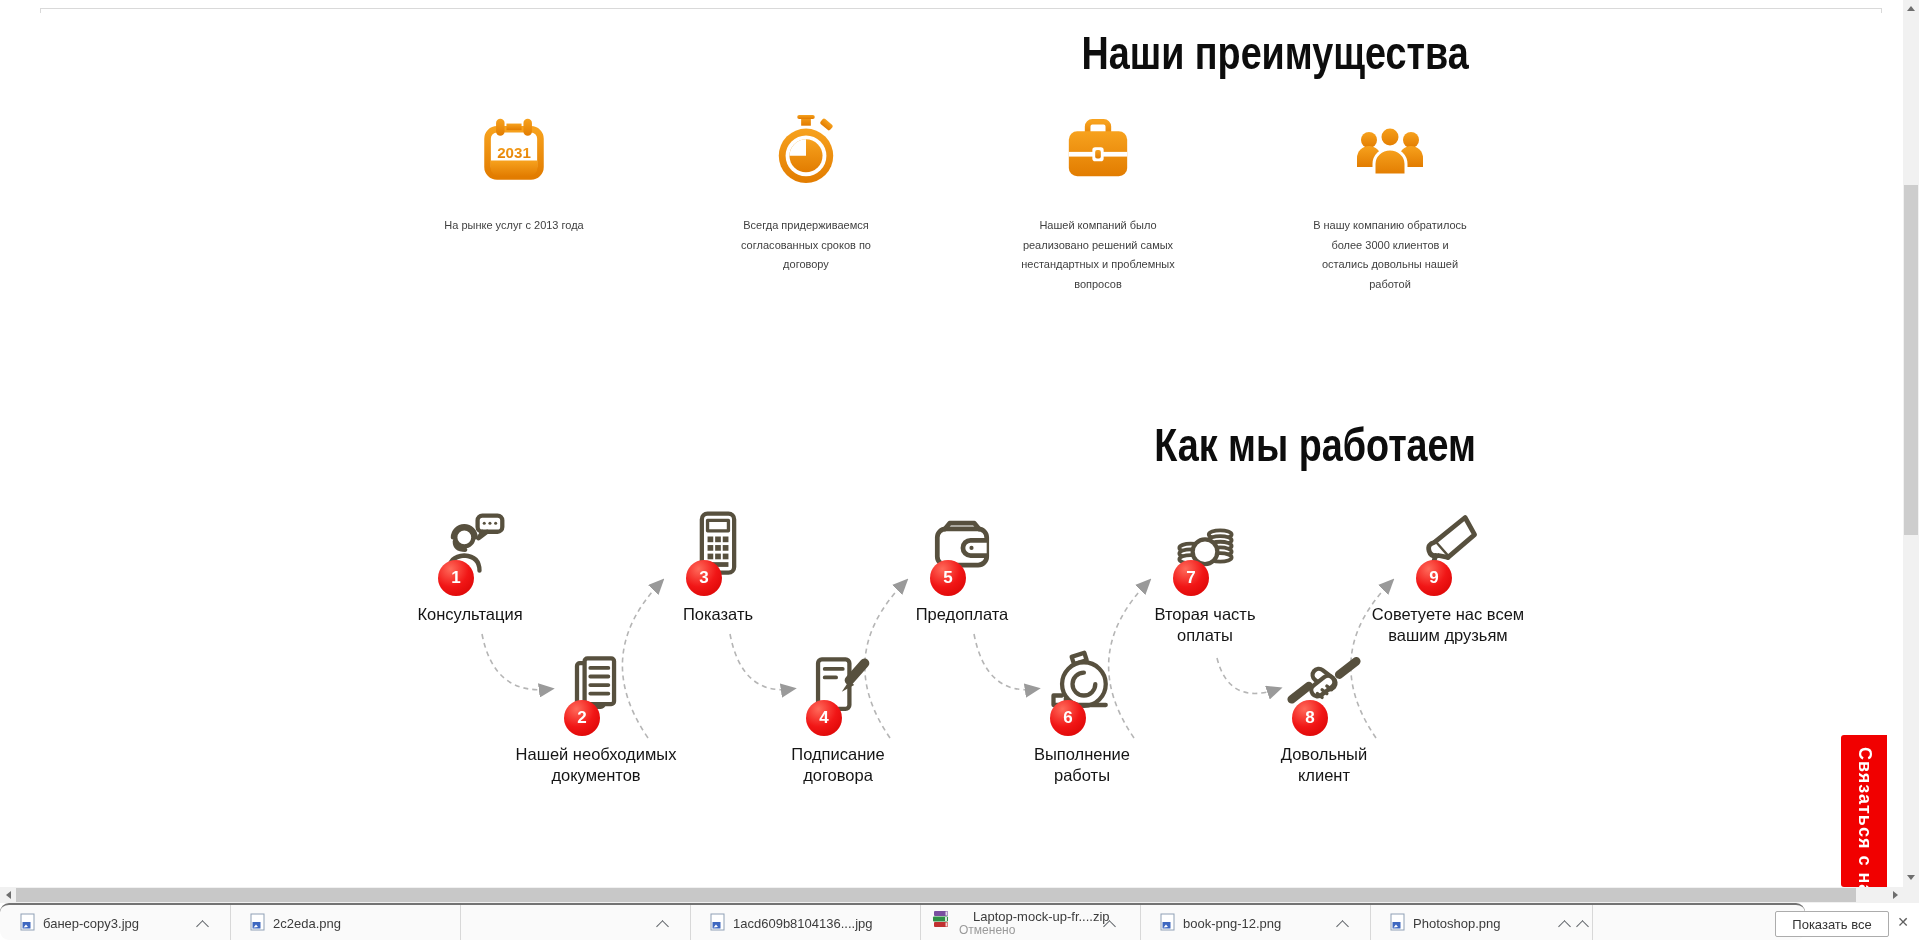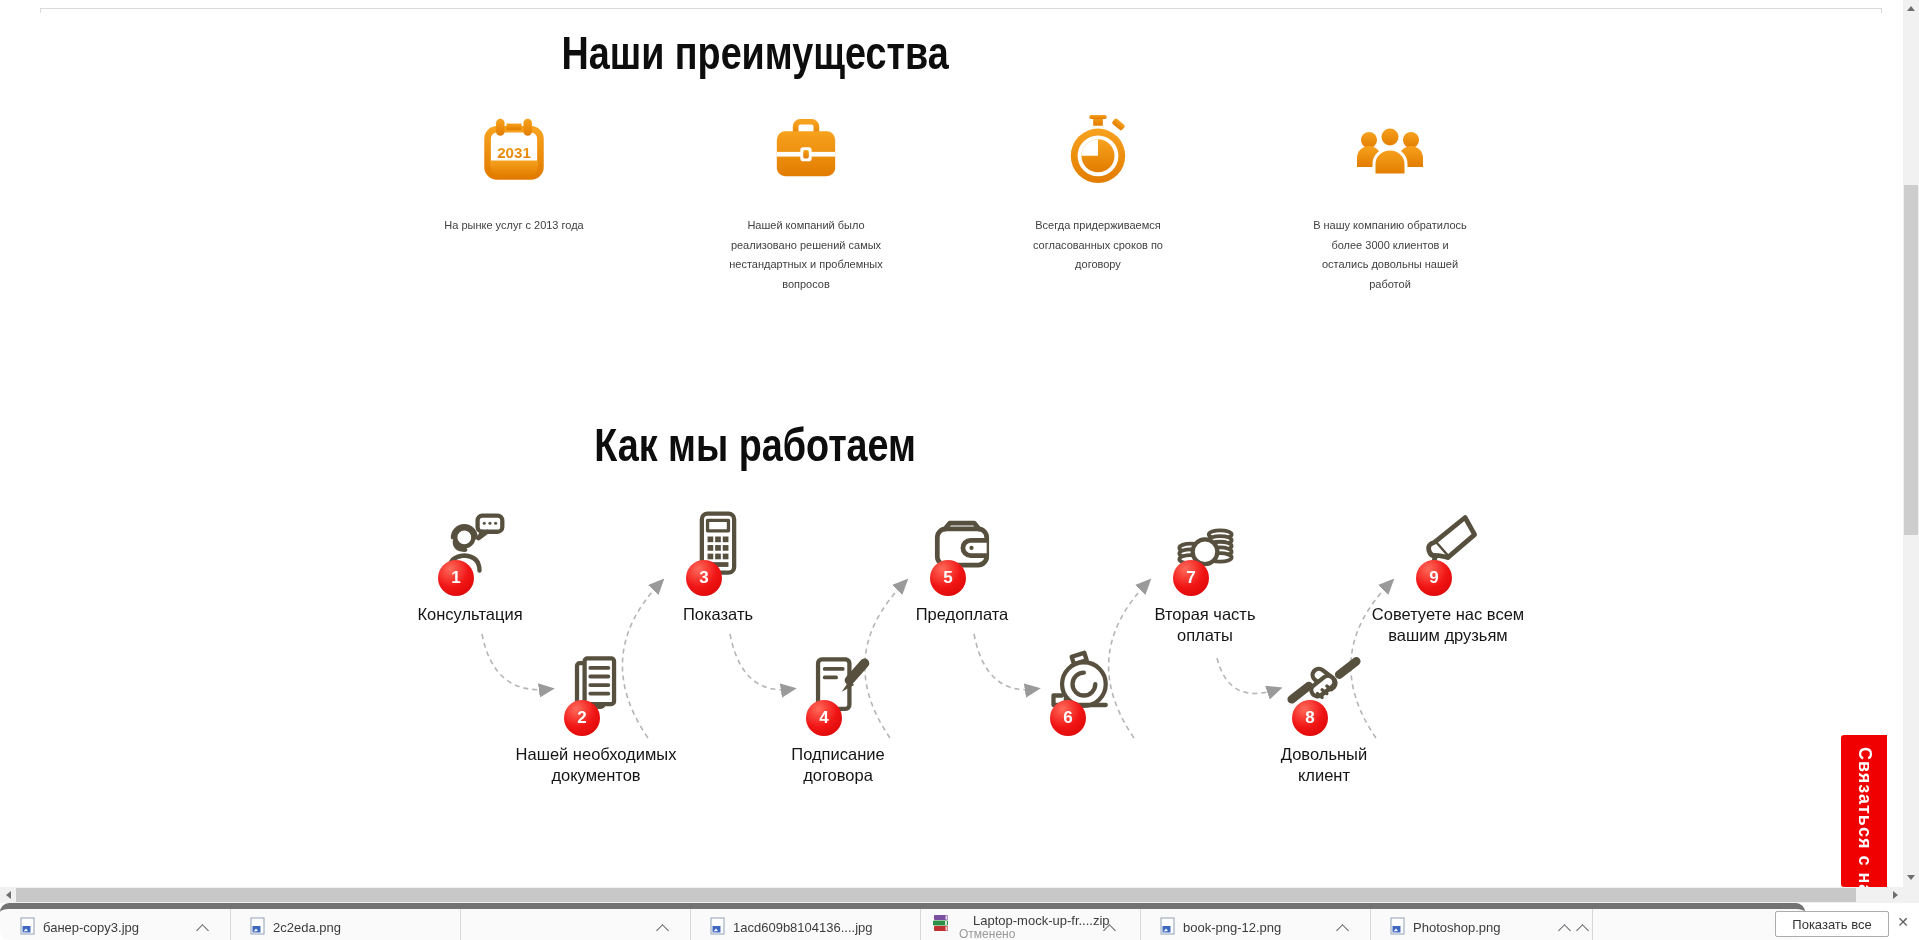--- a/index.html
+++ b/index.html
@@ -3,21 +3,21 @@
 <meta charset="utf-8">
 <style>
   html,body{margin:0;padding:0;}
   body{width:1919px;height:940px;position:relative;overflow:hidden;background:#fff;
        font-family:"Liberation Sans",sans-serif;}
   
   .top-line{position:absolute;top:8px;left:40px;width:1842px;height:1px;background:#d9d9d9;}
   .top-line:before,.top-line:after{content:"";position:absolute;top:0;width:1px;height:5px;background:#d9d9d9;}
   .top-line:before{left:0}.top-line:after{right:0}
   
-  .title-wrap{position:absolute;left:0;width:1511px;text-align:center;}
+  .title-wrap{position:absolute;left:0;width:1511px;text-align:right;}
   .section-title{display:inline-block;font-size:46px;font-weight:bold;color:#0d0d0d;
        transform:scaleX(.82);transform-origin:center;letter-spacing:0px;white-space:nowrap;}
   
   .adv-row{position:absolute;left:368px;top:104px;width:1170px;display:flex;}
   .adv-col{width:292px;text-align:center;}
   .adv-iconbox{height:92px;display:flex;align-items:center;justify-content:center;}
   .adv-text{margin-top:20px;font-size:11px;line-height:19.5px;color:#3f3f3f;white-space:pre-line;}
   
   .step{position:absolute;width:210px;text-align:center;}
   .step-iconbox{position:relative;height:78px;display:flex;align-items:flex-end;justify-content:center;}
@@ -39,21 +39,21 @@
   .hthumb{position:absolute;left:16px;top:1px;width:1840px;height:14px;background:#c8c8c8;}
   .sb-btn{position:absolute;width:16px;height:16px;background:#f1f1f1;display:flex;align-items:center;justify-content:center;}
   .tri{width:0;height:0;}
   .tri-up{border-left:4px solid transparent;border-right:4px solid transparent;border-bottom:5px solid #6e6e6e;}
   .tri-down{border-left:4px solid transparent;border-right:4px solid transparent;border-top:5px solid #6e6e6e;}
   .tri-left{border-top:4px solid transparent;border-bottom:4px solid transparent;border-right:5px solid #6e6e6e;}
   .tri-right{border-top:4px solid transparent;border-bottom:4px solid transparent;border-left:5px solid #6e6e6e;}
   .corner{position:absolute;left:1903px;top:887px;width:16px;height:16px;background:#f1f1f1;}
   
   .shelf{position:absolute;left:0;top:903px;width:1805px;height:37px;background:#fafafa;
-       border-top:6px solid #737373;overflow:hidden;box-sizing:border-box;border-radius:9px;}
+       border-top:2px solid #737373;overflow:hidden;box-sizing:border-box;border-radius:9px;}
   .shelf-item{position:absolute;top:0;height:37px;display:flex;align-items:center;cursor:pointer;}
   .shelf-item .fname{font-size:13px;color:#3c3c3c;margin-left:8px;white-space:nowrap;}
   .shelf-sep{position:absolute;top:0;width:1px;height:37px;background:#d8d8d8;}
   .chev{position:absolute;width:8px;height:8px;border-left:1.6px solid #5f6368;border-top:1.6px solid #5f6368;
        transform:rotate(45deg);top:17px;cursor:pointer;}
   .zip-lines{display:flex;flex-direction:column;margin-left:8px;}
   .zip-lines .fname{margin-left:14px;line-height:15px;}
   .fstatus{font-size:12px;color:#9a9a9a;line-height:13px;}
   .show-all{position:absolute;left:1775px;top:911px;width:112px;height:24px;background:#fff;
        border:1px solid #acacac;border-radius:2px;font-size:13px;color:#333;
@@ -89,48 +89,48 @@
         <rect x="46" y="3" width="9" height="18" rx="4.5" fill="url(#og)"></rect>
         <rect x="28" y="8" width="16" height="7" fill="url(#og)"></rect>
         <text x="36" y="44" font-size="16" font-weight="bold" fill="url(#og)" text-anchor="middle" font-family="Liberation Sans, sans-serif">2031</text>
         <path d="M11 47 h50 v7 a10 10 0 0 1 -10 10 h-30 a10 10 0 0 1 -10 -10 z" fill="url(#og)"></path>
       </svg>
     </div>
     <div class="adv-text">На рынке услуг с 2013 года</div>
   </div>
   <div class="adv-col">
     <div class="adv-iconbox">
-      <svg width="68" height="64" viewBox="0 0 72 68">
-        <rect x="25" y="4" width="22" height="16" rx="5" fill="none" stroke="url(#og)" stroke-width="6"></rect>
-        <rect x="5" y="14" width="62" height="48" rx="9" fill="url(#og)"></rect>
-        <rect x="5" y="36" width="62" height="5" fill="#fff"></rect>
-        <rect x="30" y="31" width="12" height="15" rx="3" fill="#fff"></rect>
-        <rect x="33" y="34" width="6" height="9" rx="2" fill="url(#og)"></rect>
-      </svg>
-    </div>
-    <div class="adv-text">Нашей компаний было
-реализовано решений самых
-нестандартных и проблемных
-вопросов</div>
-  </div>
-  <div class="adv-col">
-    <div class="adv-iconbox">
       <svg width="70" height="70" viewBox="0 0 72 72">
         <rect x="31" y="1" width="10" height="10" fill="url(#og)"></rect>
         <rect x="27" y="0" width="18" height="4" rx="2" fill="url(#og)"></rect>
         <rect x="51" y="6" width="13" height="7" rx="2" fill="url(#og)" transform="rotate(40 57 9)"></rect>
         <circle cx="36" cy="42" r="28" fill="url(#og)"></circle>
         <circle cx="36" cy="42" r="21" fill="#fff"></circle>
         <circle cx="36" cy="42" r="17" fill="url(#og)"></circle>
         <path d="M36 42 L36 25 A17 17 0 0 0 19 42 Z" fill="#fff"></path>
       </svg>
     </div>
     <div class="adv-text">Всегда придерживаемся
 согласованных сроков по
 договору</div>
+  </div>
+  <div class="adv-col">
+    <div class="adv-iconbox">
+      <svg width="68" height="64" viewBox="0 0 72 68">
+        <rect x="25" y="4" width="22" height="16" rx="5" fill="none" stroke="url(#og)" stroke-width="6"></rect>
+        <rect x="5" y="14" width="62" height="48" rx="9" fill="url(#og)"></rect>
+        <rect x="5" y="36" width="62" height="5" fill="#fff"></rect>
+        <rect x="30" y="31" width="12" height="15" rx="3" fill="#fff"></rect>
+        <rect x="33" y="34" width="6" height="9" rx="2" fill="url(#og)"></rect>
+      </svg>
+    </div>
+    <div class="adv-text">Нашей компаний было
+реализовано решений самых
+нестандартных и проблемных
+вопросов</div>
   </div>
   <div class="adv-col">
     <div class="adv-iconbox">
       <svg width="72" height="60" viewBox="0 0 72 60">
         <circle cx="15" cy="20" r="8" fill="url(#og)"></circle>
         <path d="M3 47 v-9 a12 12 0 0 1 24 0 v9 z" fill="url(#og)"></path>
         <circle cx="57" cy="20" r="8" fill="url(#og)"></circle>
         <path d="M45 47 v-9 a12 12 0 0 1 24 0 v9 z" fill="url(#og)"></path>
         <circle cx="36" cy="17" r="10" fill="url(#og)" stroke="#fff" stroke-width="3"></circle>
         <path d="M20 55 v-11 a16 15 0 0 1 32 0 v11 z" fill="url(#og)" stroke="#fff" stroke-width="3"></path>
@@ -296,20 +296,22 @@
       <svg width="76" height="76" viewBox="0 0 80 80" fill="#fff" stroke="#57503e" stroke-width="4.5" stroke-linecap="round" stroke-linejoin="round">
         <rect x="30" y="7" width="14" height="8" transform="rotate(-18 37 11)"></rect>
         <circle cx="42" cy="38" r="23"></circle>
         <path d="M42 26 a12 12 0 1 0 12 12"></path>
         <path d="M19 50 h-9 v10 h13 v-7"></path>
         <path d="M23 60 h42"></path>
       </svg>
     </span>
     <div class="badge">6</div>
   </div>
+  <div class="step-label">Выполнение
+работы</div>
 </div>
 
 <div class="step" style="left:1219px;top:650px">
   <div class="step-iconbox">
     <span>
       <svg width="76" height="76" viewBox="0 0 80 80" fill="#fff" stroke="#57503e" stroke-linecap="round" stroke-linejoin="round">
         <path d="M6 54 L24 40" stroke-width="9"></path>
         <path d="M74 14 L56 28" stroke-width="9"></path>
         <rect x="27" y="26" width="27" height="13" rx="6.5" stroke-width="4.5" transform="rotate(38 40 32)"></rect>
         <rect x="25" y="34" width="27" height="13" rx="6.5" stroke-width="4.5" transform="rotate(-38 38 40)"></rect>

